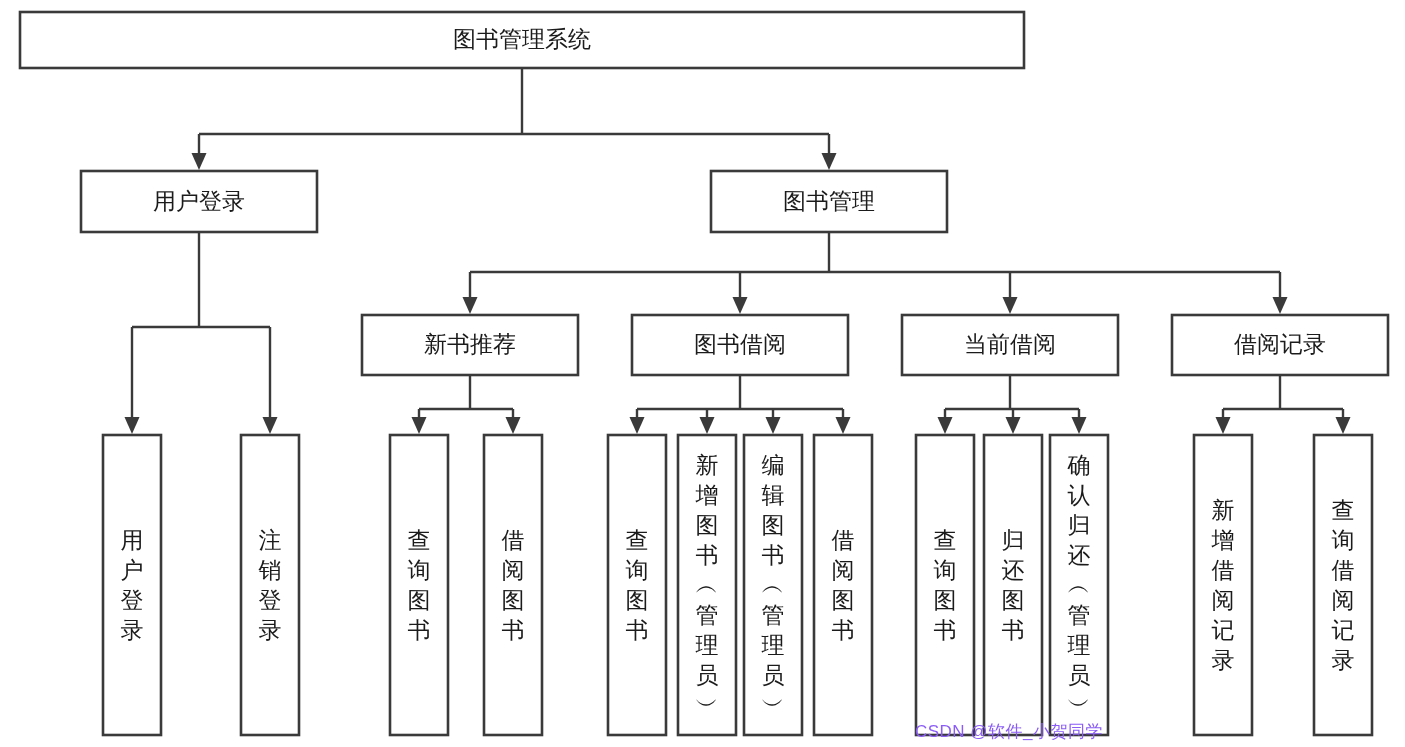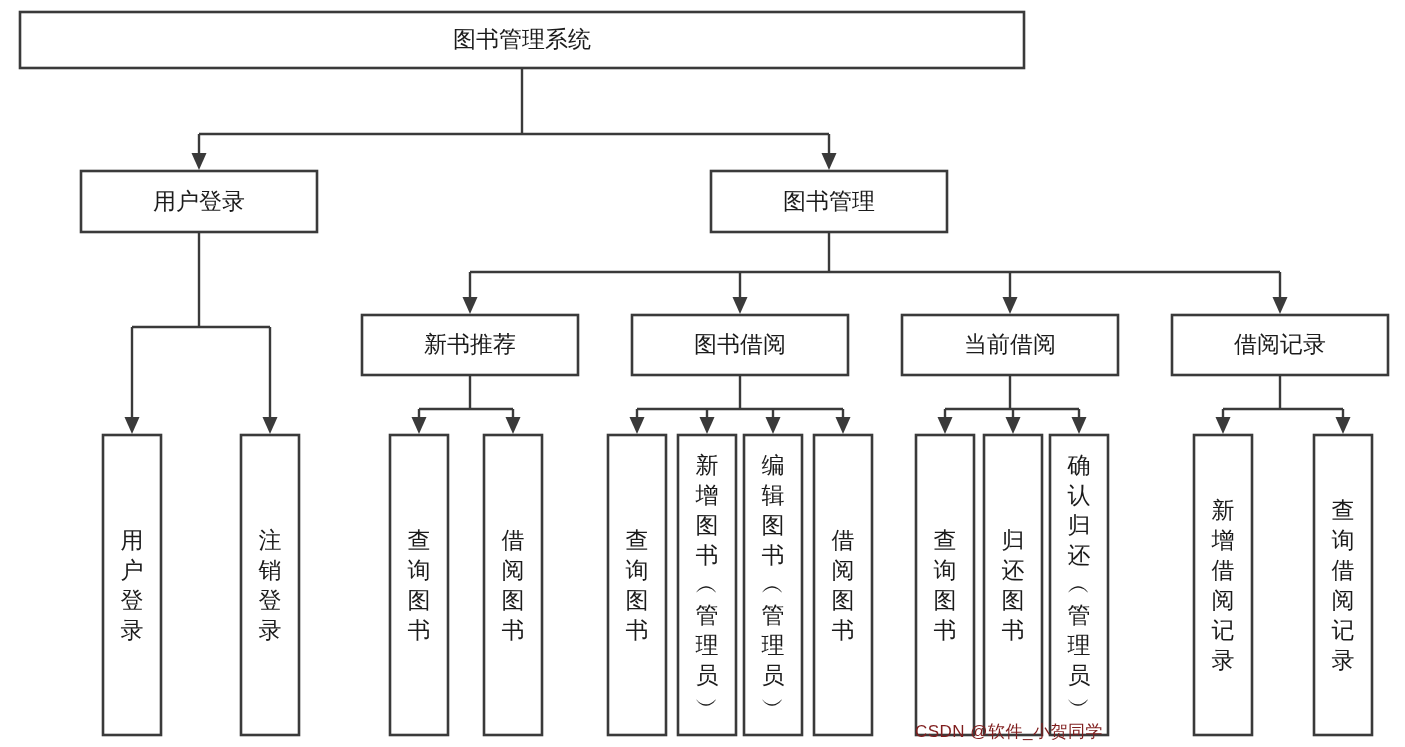--- a/index.html
+++ b/index.html
@@ -53,21 +53,21 @@
     font-size: 23px;
     fill: #1b1b1b;
     text-anchor: middle;
   }
   .watermark {
     position: absolute;
     right: 8px;
     bottom: 4px;
     font-family: "Liberation Sans", "DejaVu Sans", sans-serif;
     font-size: 17px;
-    color: #7f1d1d;
+    color: #8b5cf6;
     letter-spacing: 0.5px;
     white-space: nowrap;
     pointer-events: none;
   }
 </style>
 </head>
 <body>
 
 <div id="diagram-root">
   <svg class="flow" viewBox="0 0 1405 747" xmlns="http://www.w3.org/2000/svg">

